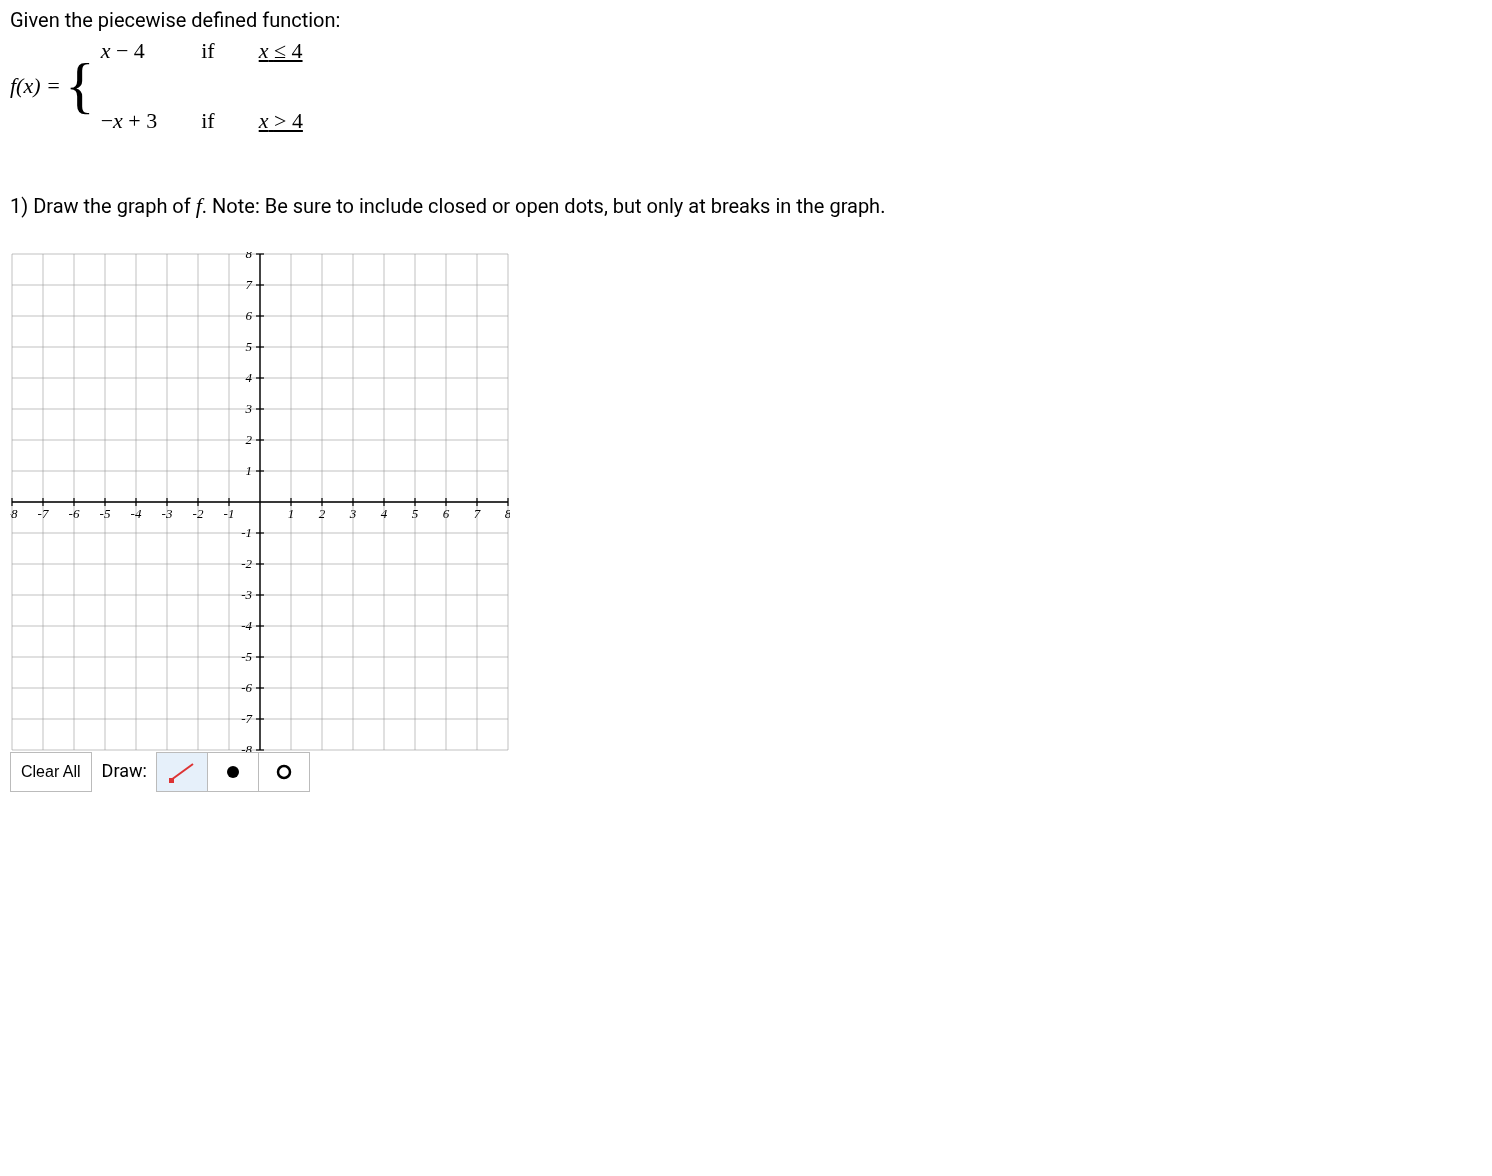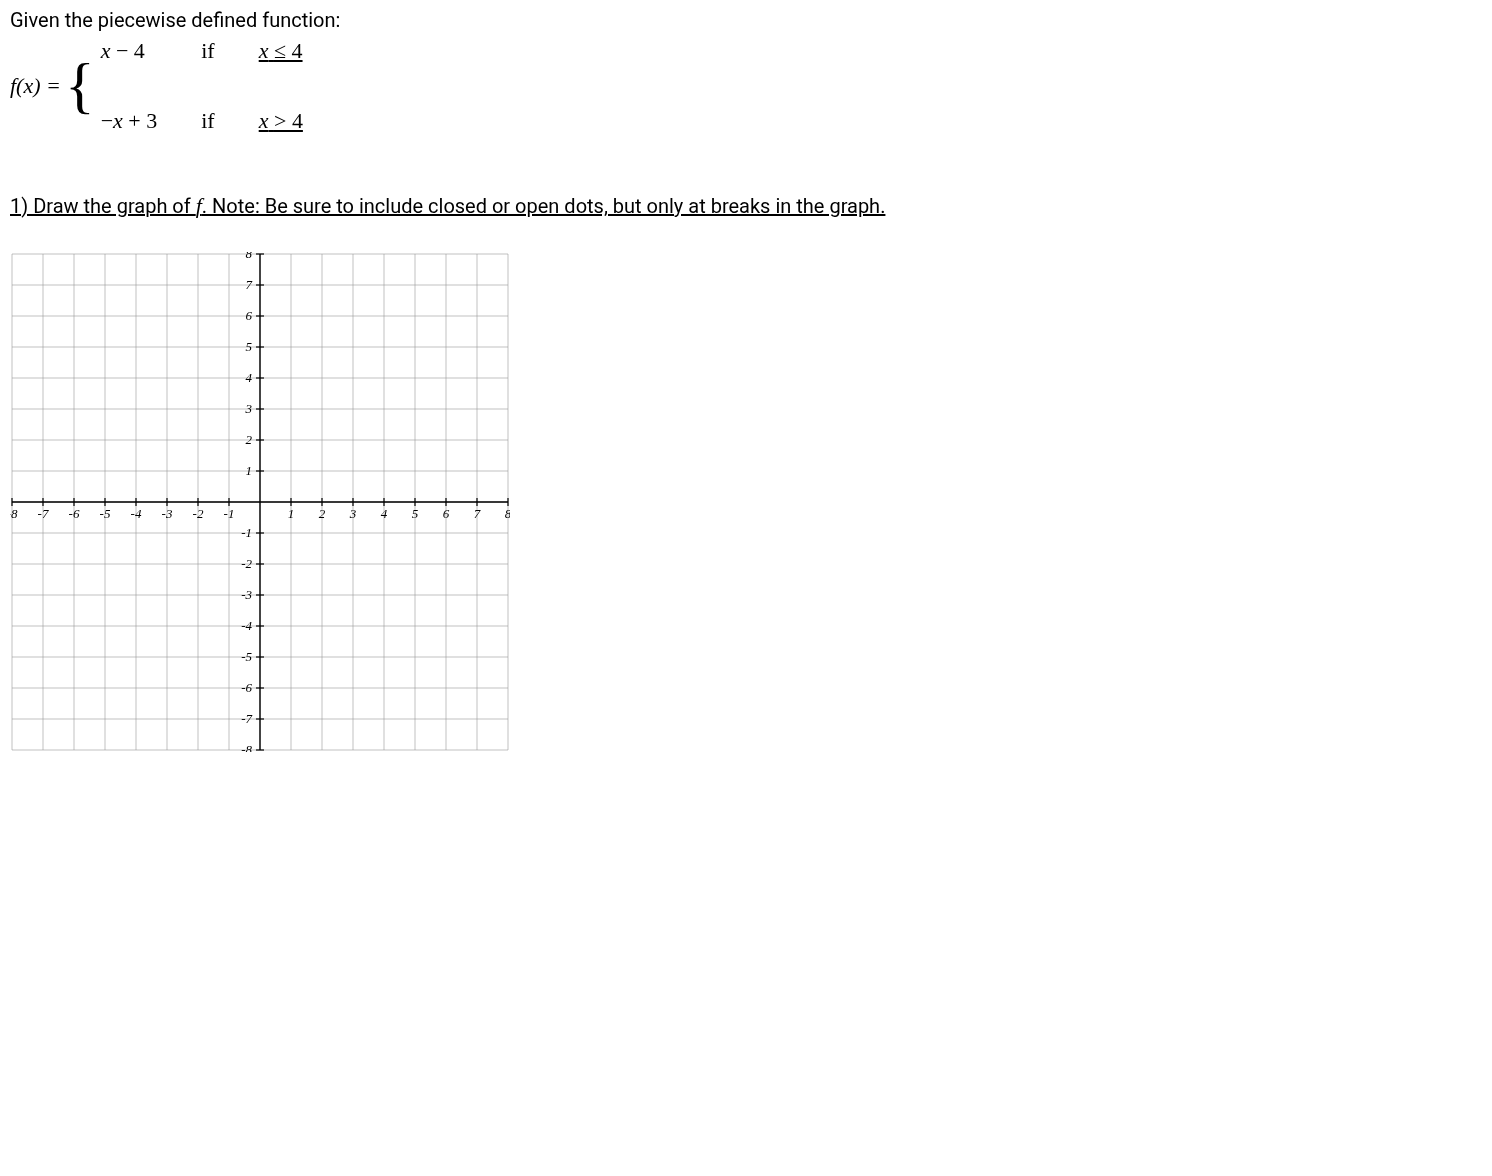--- a/index.html
+++ b/index.html
@@ -49,21 +49,20 @@
     font-style: normal;
   }
   .cases .cond {
     font-style: italic;
     text-decoration: underline;
   }
   .q1 {
     margin-top: 56px;
     margin-bottom: 3px;
     line-height: 1.45;
-    text-decoration: underline;
   }
   .graph-wrap {
     margin-top: 30px;
   }
   .toolbar {
     display: flex;
     align-items: stretch;
     margin-top: 0;
     font-size: 18px;
   }
@@ -216,13 +215,33 @@
       <line x1="246" y1="95" x2="254" y2="95" stroke="#000" stroke-width="1.2"></line>
       <text x="242" y="99" text-anchor="end" font-size="13" font-style="italic" font-family="Times New Roman, serif" fill="#000">5</text>
       <line x1="246" y1="64" x2="254" y2="64" stroke="#000" stroke-width="1.2"></line>
       <text x="242" y="68" text-anchor="end" font-size="13" font-style="italic" font-family="Times New Roman, serif" fill="#000">6</text>
       <line x1="246" y1="33" x2="254" y2="33" stroke="#000" stroke-width="1.2"></line>
       <text x="242" y="37" text-anchor="end" font-size="13" font-style="italic" font-family="Times New Roman, serif" fill="#000">7</text>
       <line x1="246" y1="2" x2="254" y2="2" stroke="#000" stroke-width="1.2"></line>
       <text x="242" y="6" text-anchor="end" font-size="13" font-style="italic" font-family="Times New Roman, serif" fill="#000">8</text>
     </svg>
 
+  <div class="toolbar">
+    <button>Clear All</button>
+    <span class="label">Draw:</span>
+    <div class="tool active">
+      <svg width="30" height="24">
+        <line x1="4" y1="20" x2="26" y2="4" stroke="#d33" stroke-width="2"></line>
+        <rect x="2" y="18" width="5" height="5" fill="#d33"></rect>
+      </svg>
+    </div>
+    <div class="tool">
+      <svg width="20" height="20">
+        <circle cx="10" cy="10" r="6" fill="#000"></circle>
+      </svg>
+    </div>
+    <div class="tool">
+      <svg width="20" height="20">
+        <circle cx="10" cy="10" r="6" fill="#fff" stroke="#000" stroke-width="2.5"></circle>
+      </svg>
+    </div>
+  </div>
 </div>
 
 </body></html>

